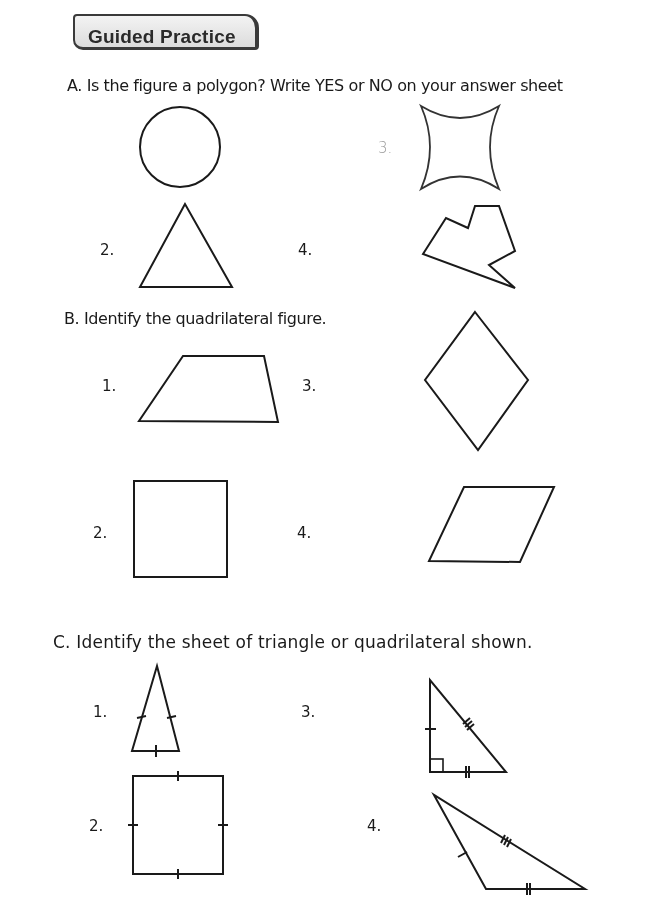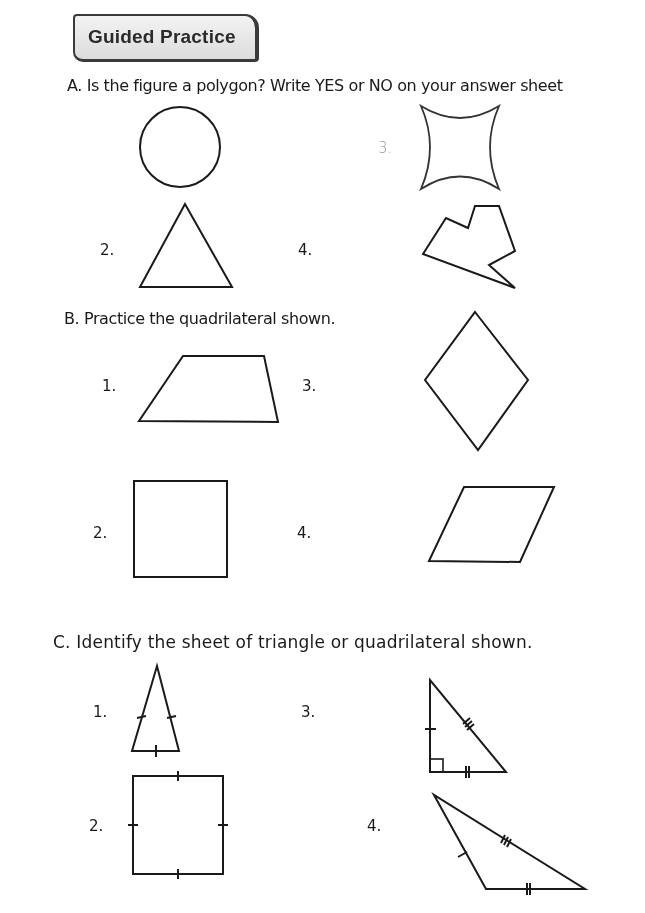--- a/index.html
+++ b/index.html
@@ -1,37 +1,37 @@
 <!DOCTYPE html>
 <html><head>
   <meta charset="utf-8">
   <style>
     html, body { margin:0; padding:0; background:#ffffff; }
     body { width:645px; height:913px; position:relative; overflow:hidden;
            font-family:"Liberation Sans", sans-serif; color:#1a1a1a; }
-    .badge { position:absolute; left:73px; top:14px; width:186px; height:48px;
+    .badge { position:absolute; left:73px; top:14px; width:186px; height:36px;
              box-sizing:border-box; border:2px solid #3a3a3a; border-right-width:4px; border-bottom-width:3px;
              border-radius:4px 14px 4px 10px;
              background:linear-gradient(#f3f3f3,#dcdcdc); }
     .badge span { position:absolute; left:13px; top:10px; font-weight:bold; font-size:19px; color:#2a2a2a; letter-spacing:0.2px; }
     .heading { position:absolute; font-family:"DejaVu Sans", sans-serif; font-size:16px; color:#1a1a1a; white-space:nowrap; letter-spacing:-0.4px; }
     .num { position:absolute; font-family:"DejaVu Sans", sans-serif; font-size:15px; color:#1a1a1a; }
     .num.faint { color:#9a9a9a; font-weight:300; }
     svg.shapes { position:absolute; left:0; top:0; width:645px; height:913px; }
     svg.shapes * { fill:none; stroke:#1a1a1a; stroke-width:2; stroke-linejoin:miter; }
   </style>
 </head>
 <body>
 
 <div class="badge">
   <span>Guided Practice</span>
 </div>
 
 <div class="heading" style="left:67px; top:76px;text-align:center;">A. Is the figure a polygon? Write YES or NO on your answer sheet</div>
-<div class="heading" style="left:64px; top:309px;">B. Practice the quadrilateral shown.</div>
+<div class="heading" style="left:64px; top:309px;">B. Identify the quadrilateral figure.</div>
 <div class="heading" style="left:53px; top:632px; font-size:17px; letter-spacing:0.2px;">C. Identify the sheet of triangle or quadrilateral shown.</div>
 
 <div class="num" style="left:100px; top:241px;">2.</div>
 <div class="num faint" style="left:378px; top:139px;">3.</div>
 <div class="num" style="left:298px; top:241px;">4.</div>
 
 <div class="num" style="left:102px; top:377px;">1.</div>
 <div class="num" style="left:93px; top:524px;">2.</div>
 <div class="num" style="left:302px; top:377px;">3.</div>
 <div class="num" style="left:297px; top:524px;">4.</div>

